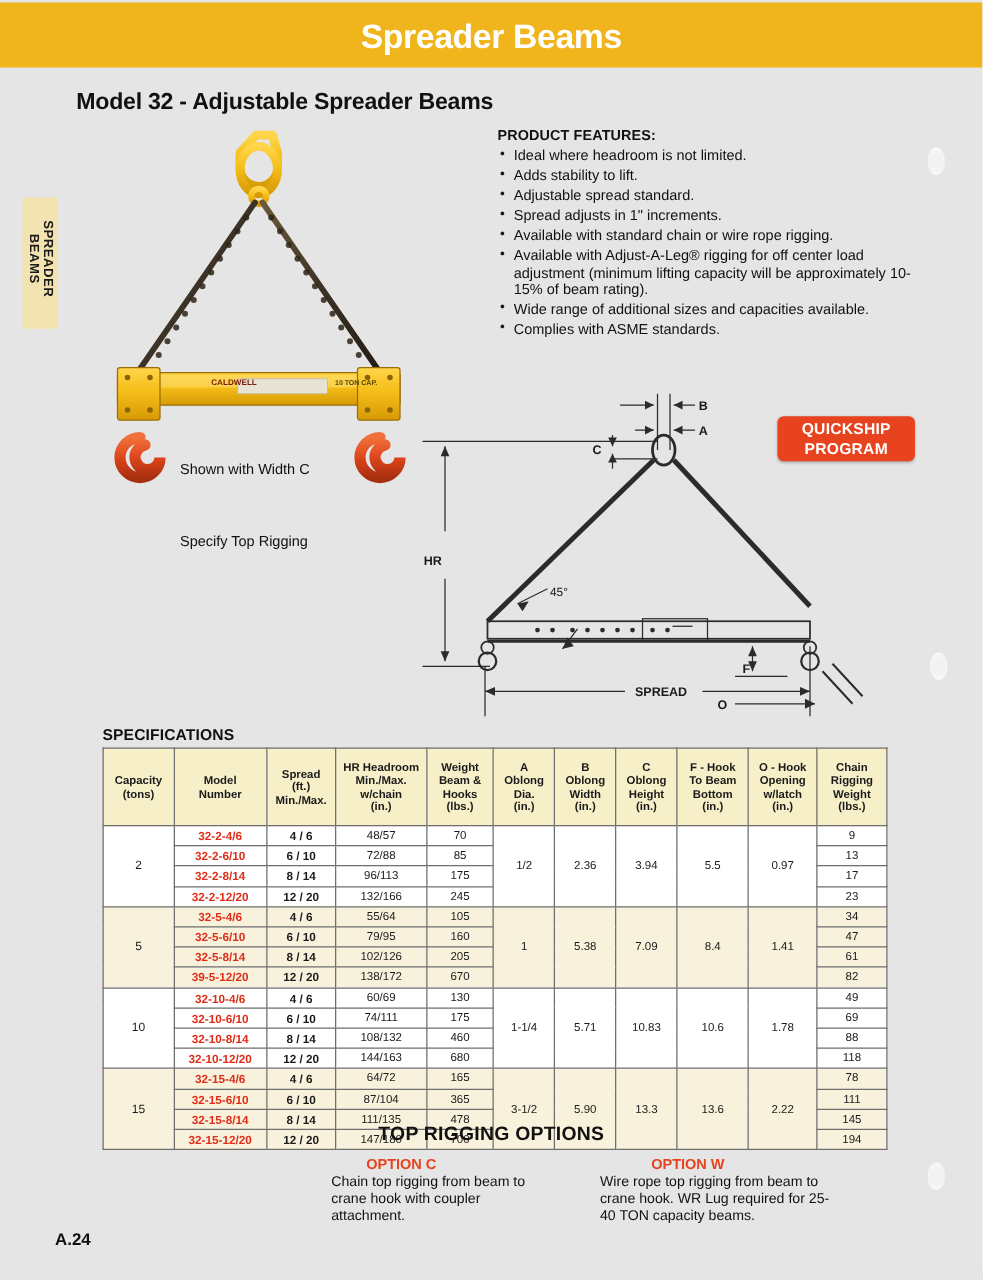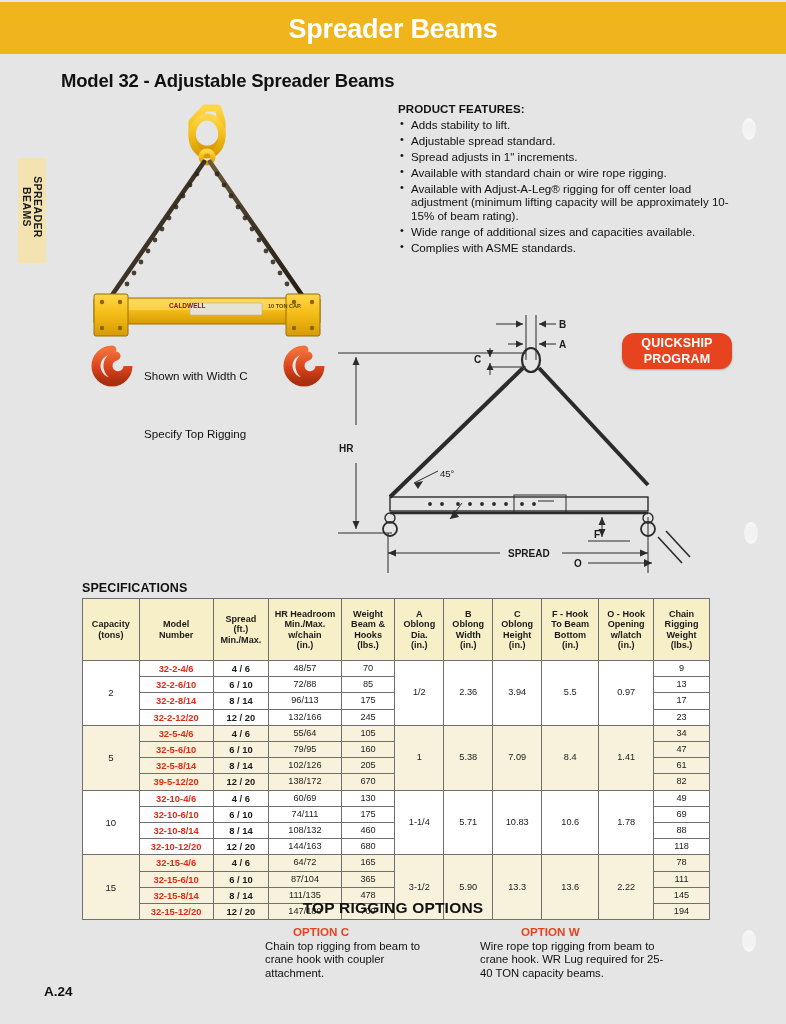--- a/index.html
+++ b/index.html
@@ -60,21 +60,21 @@
     font-size:11.6px; color:#111;
   }
   .caption2 {
     position:absolute; left:144px; top:427px;
     font-size:11.6px; color:#111;
   }
 
   
   .quickship {
     position:absolute; left:622px; top:333px; width:110px; height:36px;
-    background:#E8431F; border-radius:12px;
+    background:#E8431F; border-radius:5px;
     box-shadow:0 1px 2px rgba(0,0,0,.25);
   }
   .quickship span {
     display:block; color:#fff; font-weight:bold;
     font-size:12.5px; line-height:16px; text-align:center;
     letter-spacing:0.2px;
   }
   .quickship .l1 { padding-top:2px; }
 
   
@@ -235,20 +235,21 @@
       </g>
     </svg>
   </div>
 
   <div class="caption1">Shown with Width C</div>
   <div class="caption2">Specify Top Rigging</div>
 
   <div class="features">
     <div class="features-title">PRODUCT FEATURES:</div>
     <div id="feature-list">
+        <div class="feature-item">Ideal where headroom is not limited.</div>
         <div class="feature-item">Adds stability to lift.</div>
         <div class="feature-item">Adjustable spread standard.</div>
         <div class="feature-item">Spread adjusts in 1" increments.</div>
         <div class="feature-item">Available with standard chain or wire rope rigging.</div>
         <div class="feature-item">Available with Adjust-A-Leg® rigging for off center load adjustment (minimum lifting capacity will be approximately 10-15% of beam rating).</div>
         <div class="feature-item">Wide range of additional sizes and capacities available.</div>
         <div class="feature-item">Complies with ASME standards.</div>
       </div>
   </div>
 

